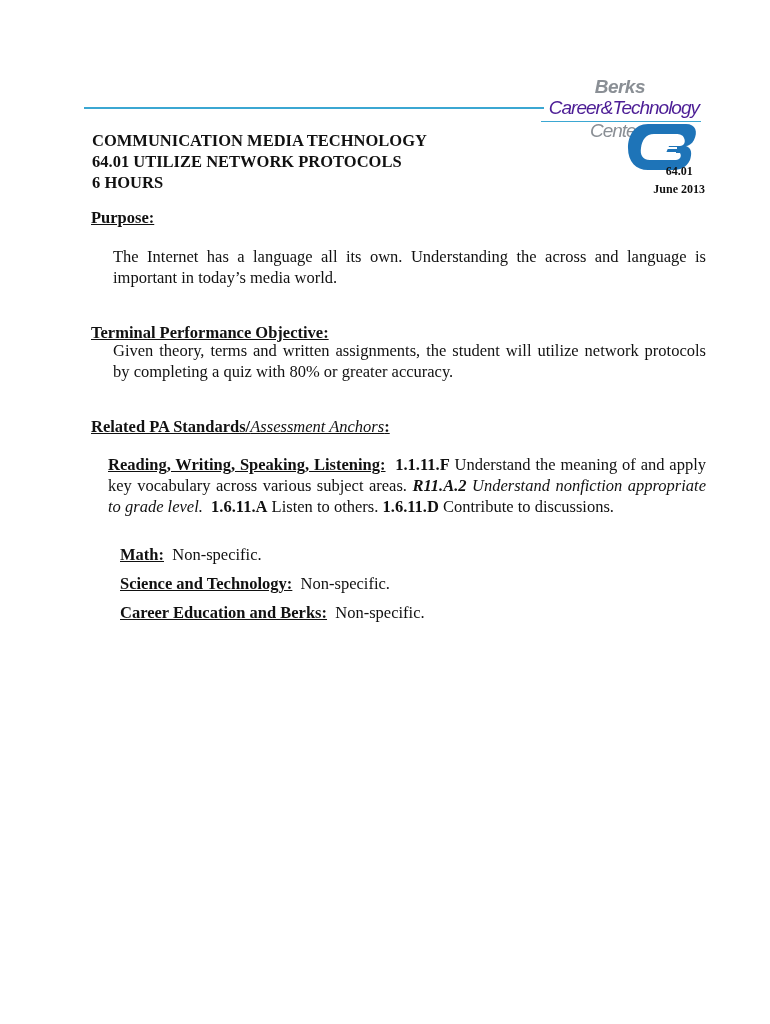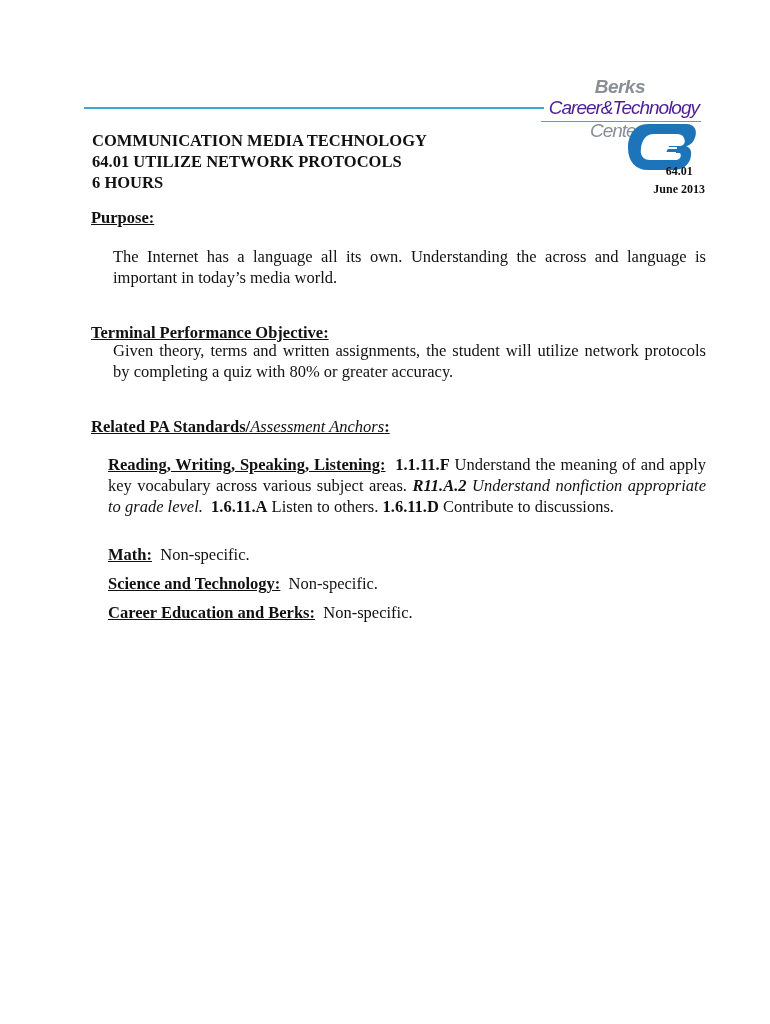--- a/index.html
+++ b/index.html
@@ -19,21 +19,21 @@
   .logo-mark { position: absolute; left: 88px; top: 48px; width: 72px; height: 52px; }
 
   .header-block { position: absolute; left: 92px; top: 130px; font-weight: bold; font-size: 16.5px; line-height: 21px; }
   .header-right { position: absolute; right: 65px; top: 162px; text-align: center; font-weight: bold; font-size: 12px; line-height: 18px; }
   .header-right div { text-align: center; }
 
   .section-title { position: absolute; left: 91px; font-weight: bold; font-size: 16.5px; text-decoration: underline; }
   .para { position: absolute; left: 113px; width: 593px; font-size: 16.5px; line-height: 21px; text-align: justify; }
   .para-sm { left: 108px; width: 598px; }
 
-  .std-line { position: absolute; left: 108px; font-size: 16.5px; line-height: 21px; }
+  .std-line { position: absolute; left: 120px; font-size: 16.5px; line-height: 21px; }
   .u { text-decoration: underline; font-weight: bold; }
   .b { font-weight: bold; }
   .i { font-style: italic; }
   .bi { font-weight: bold; font-style: italic; }
 </style>
 </head>
 <body>
 
 <div class="rule-top"></div>
 

